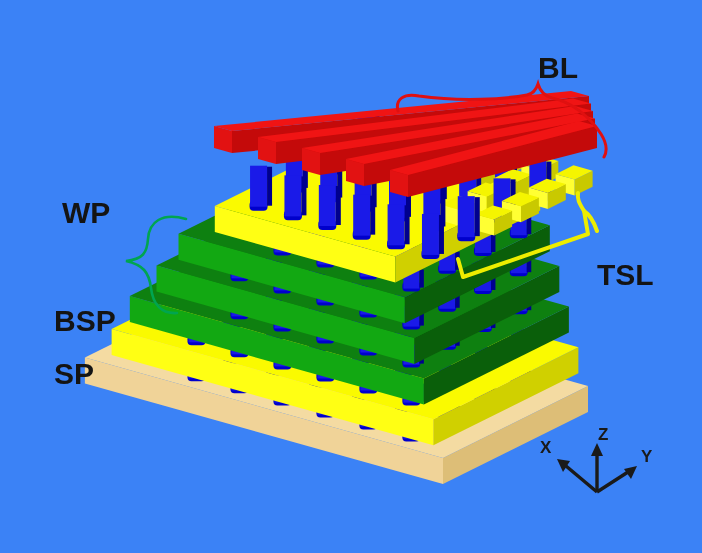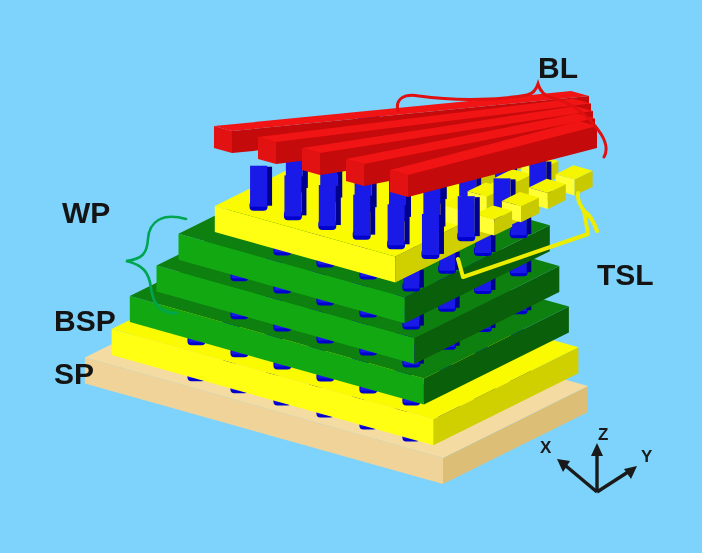--- a/index.html
+++ b/index.html
@@ -1,16 +1,16 @@
 <!DOCTYPE html>
 <html><head>
 <meta charset="utf-8">
 <style>
   html,body{margin:0;padding:0;background:#ffffff;}
-  .canvas{position:relative;width:702px;height:553px;background:#7dd3fc;overflow:hidden;
+  .canvas{position:relative;width:702px;height:553px;background:#3b82f6;overflow:hidden;
           font-family:"Liberation Sans", sans-serif;}
   svg text{font-family:"Liberation Sans", sans-serif;}
   .lbl{font-weight:600;fill:#141414;}
   .axlbl{font-weight:600;fill:#1a1a1a;}
 </style>
 </head>
 <body>
 
 <div class="canvas">
 <svg id="fig" width="702" height="553" viewBox="0 0 702 553">

